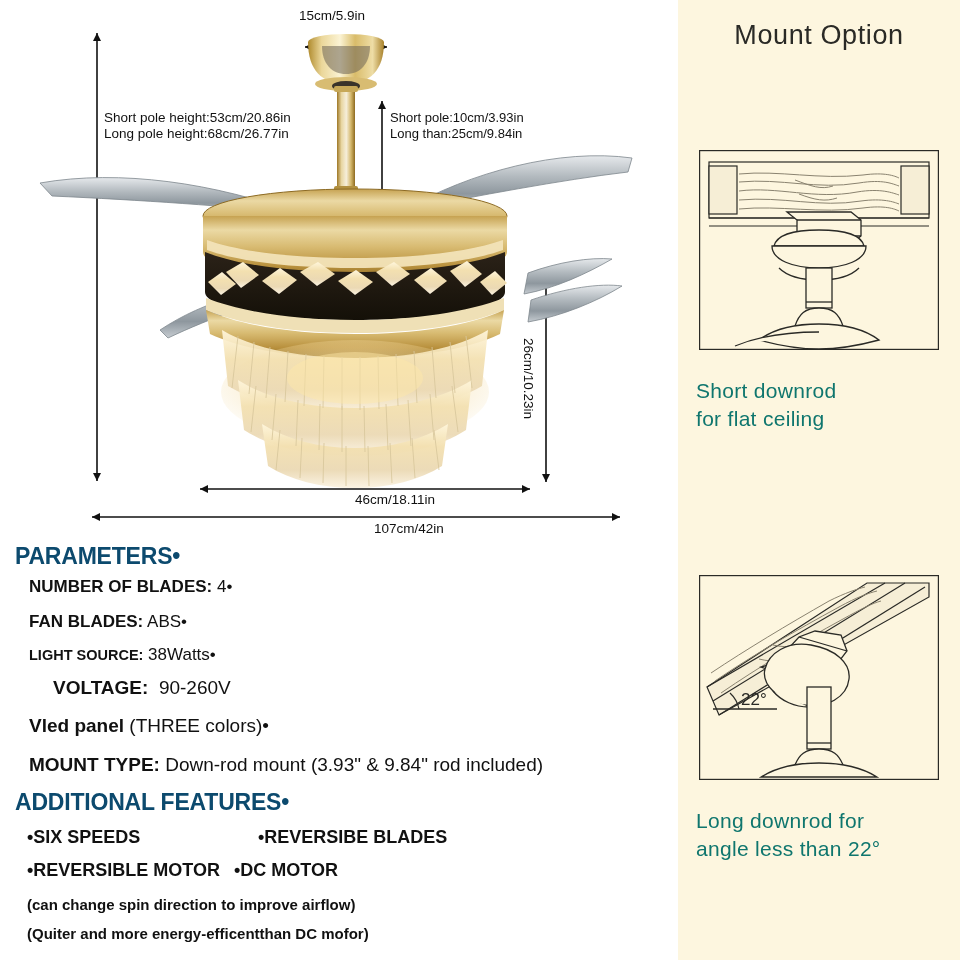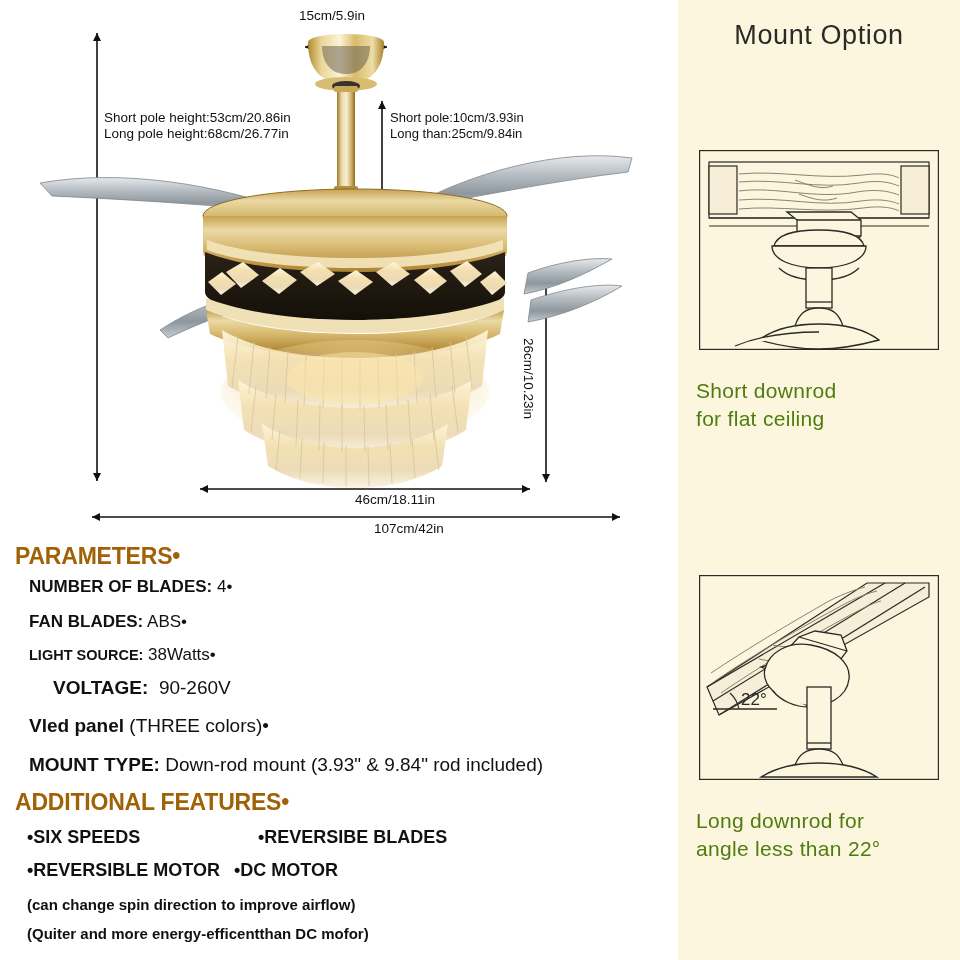--- a/index.html
+++ b/index.html
@@ -37,21 +37,21 @@
     font-size: 13.5px;
     left: 536px; top: 338px;
     transform: rotate(90deg);
     transform-origin: 0 0;
     white-space: nowrap;
   }
 
   
   .specs { position: absolute; left: 0; top: 535px; width: 678px; height: 425px; }
   .head-orange {
-    color: #a16207;
+    color: #0c4a6e;
     font-weight: bold;
     font-size: 23px;
     letter-spacing: -0.2px;
     white-space: pre;
   }
   .spec-row { white-space: pre; color: #111; }
   .lbl { font-weight: bold; }
   .val { font-weight: normal; }
 
   .r-params   { position: absolute; left: 15px; top: 8px; }
@@ -87,21 +87,21 @@
     font-weight: 300;
     letter-spacing: 0.6px;
     color: #2a2a26;
   }
   .mount-fig { position: absolute; left: 21px; width: 240px; }
   .mount-fig.one { top: 150px; height: 200px; }
   .mount-fig.two { top: 575px; height: 205px; }
   .mount-cap {
     position: absolute; left: 18px; width: 250px;
     font-size: 21px; font-weight: 300;
-    color: #4d7c0f; line-height: 1.32;
+    color: #0f766e; line-height: 1.32;
     letter-spacing: 0.3px;
   }
   .mount-cap.one { top: 377px; }
   .mount-cap.two { top: 807px; }
 </style>
 </head>
 <body>
 
 <div class="page">
 

